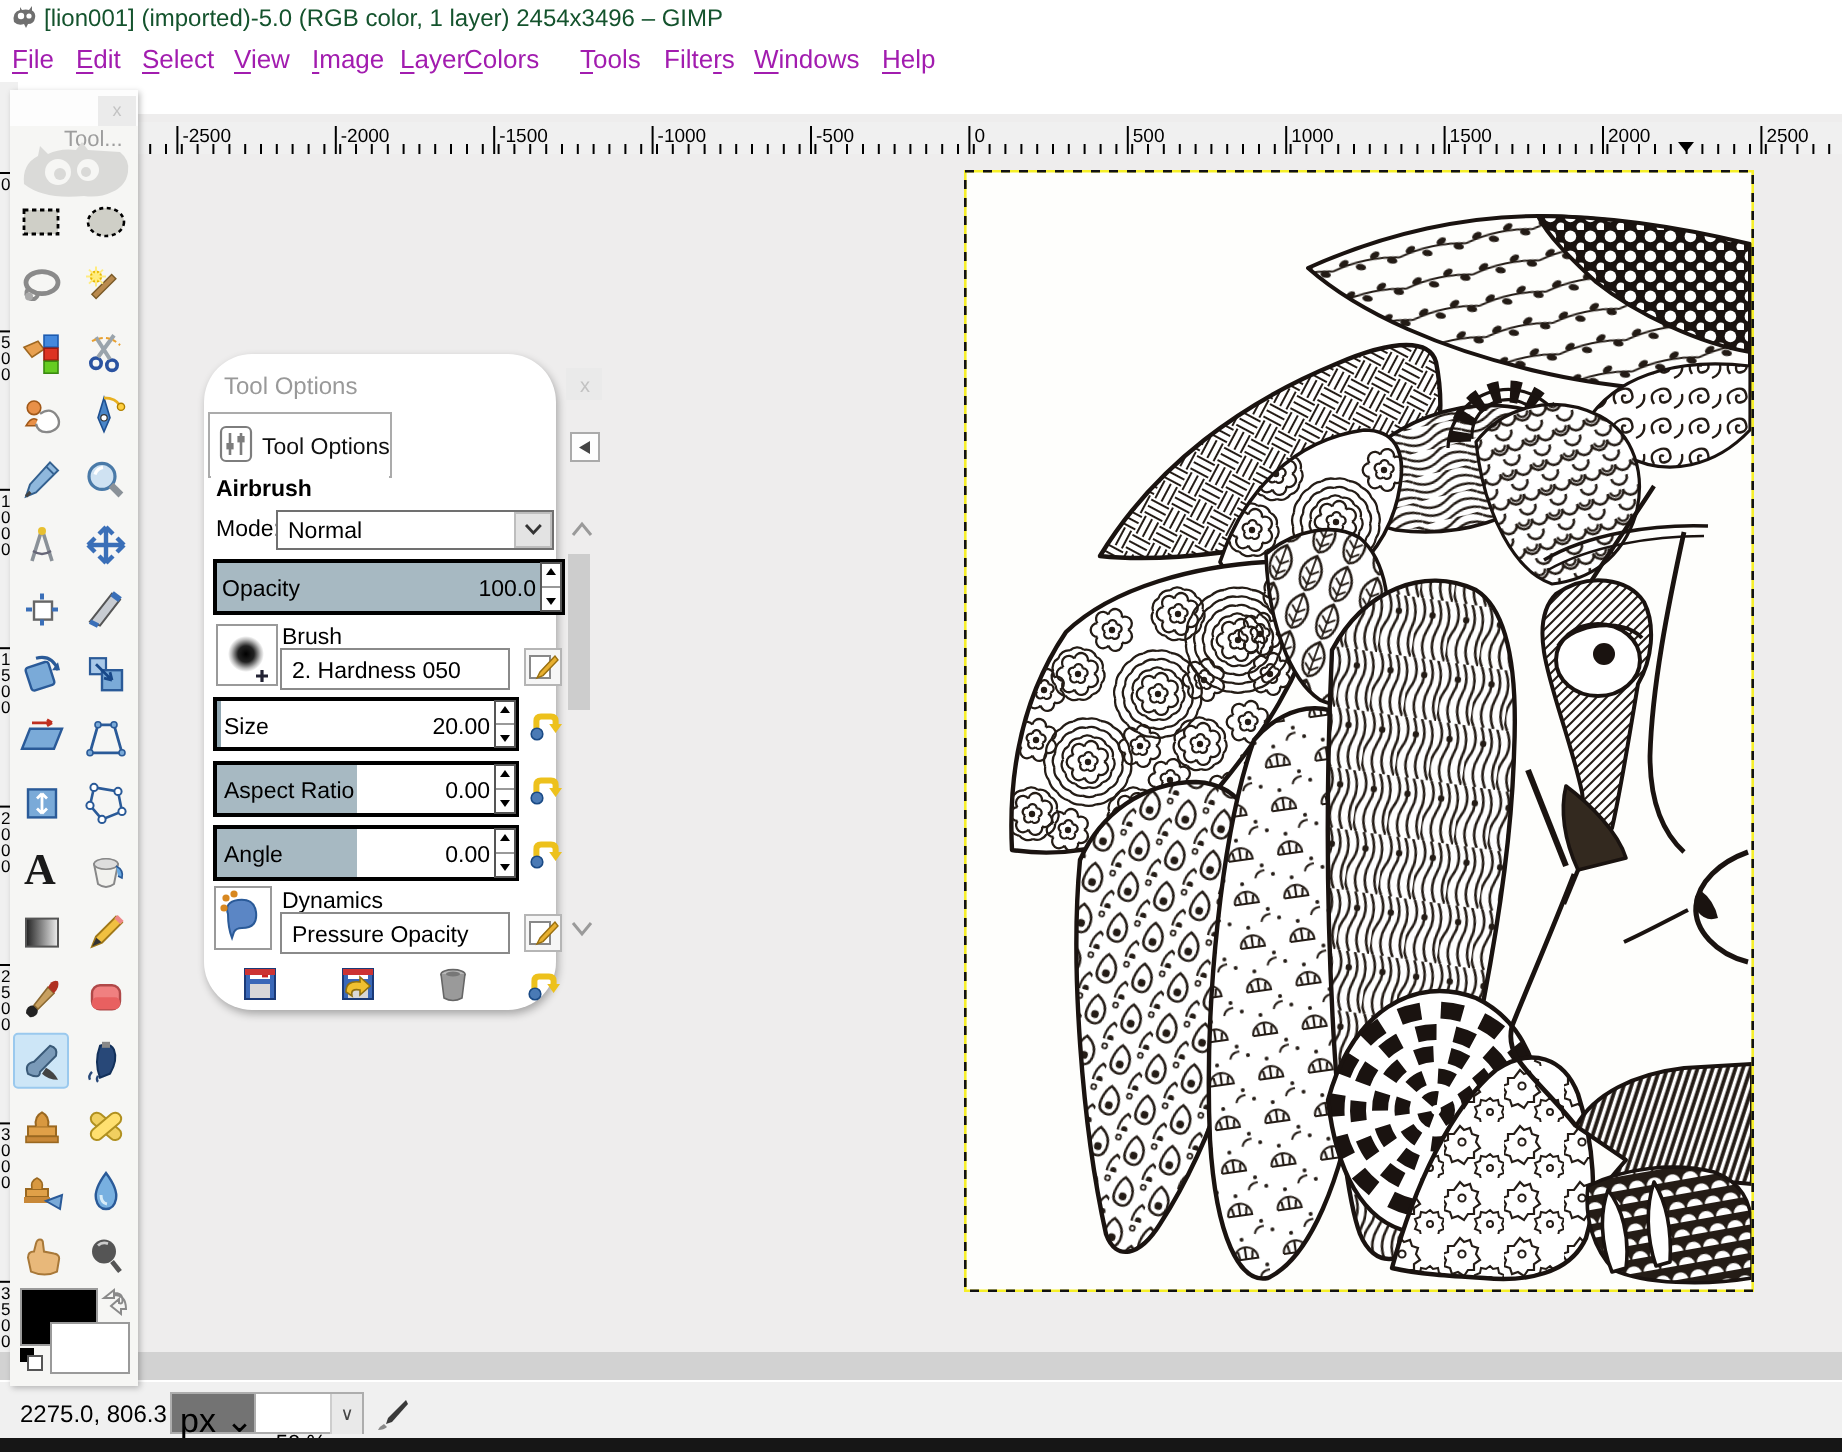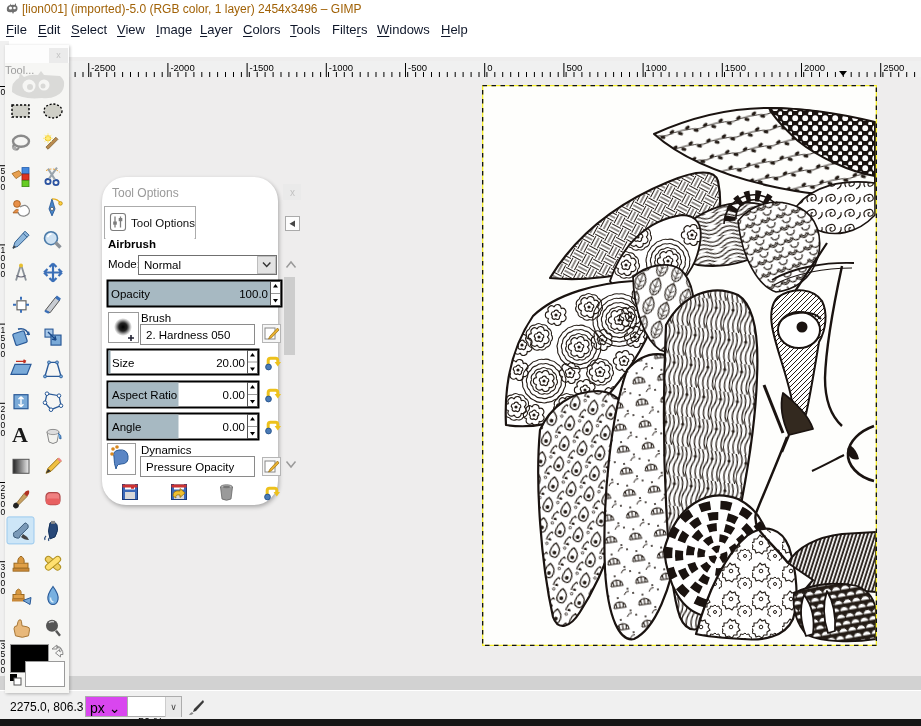--- a/index.html
+++ b/index.html
@@ -1,53 +1,53 @@
 <!DOCTYPE html>
 <html><head>
 <meta charset="utf-8">
 <style>
 * { margin:0; padding:0; box-sizing:border-box; }
 html,body { width:921px; height:726px; overflow:hidden; }
 body { font-family:"Liberation Sans",sans-serif; position:relative; background:#fff; }
 .abs { position:absolute; }
 #titlebar { left:0; top:0; width:921px; height:19px; background:#fff; }
-#titletext { left:22px; top:2px; font-size:12px; color:#a16207; }
+#titletext { left:22px; top:2px; font-size:12px; color:#14532d; }
 #menubar { left:0; top:19px; width:921px; height:22px; background:#fff; }
-.menu { position:absolute; top:3px; font-size:13px; color:#0f172a; }
+.menu { position:absolute; top:3px; font-size:13px; color:#a21caf; }
 .menu u { text-decoration:underline; text-underline-offset:2px; }
 #rulerh { left:9px; top:41px; width:912px; height:16px; background:#f0f0f0;margin-top:20px; }
 #rulerv { left:0px; top:41px; width:9px; height:645px; background:#f0f0f0; }
 #canvasarea { left:9px; top:57px; width:912px; height:619px; background:#eeeded; }
 #hstrip { left:0px; top:676px; width:921px; height:15px; background:#d2d2d2; border-bottom:1px solid #fff; }
 #statusbar { left:0px; top:691px; width:921px; height:28px; background:#f0f0f0; font-size:12px; color:#000; }
 #bottomedge { left:0px; top:719px; width:921px; height:7px; background:#161616; }
 #toolbox { left:5px; top:45px; width:64px; height:648px; background:#f6f6f4; box-shadow:1px 1px 3px rgba(0,0,0,0.25); }
 #tbtitle { left:0; top:0; width:64px; height:18px; background:#fdfdfd; }
-#tbtitle span { position:absolute; left:0; top:3px; font-size:11px; color:#9d9d9d;margin-top:16px; }
+#tbtitle span { position:absolute; left:27px; top:3px; font-size:11px; color:#9d9d9d;margin-top:16px; }
 #tbclose { position:absolute; left:44px; top:3px; width:19px; height:15px; background:#ebebeb; color:#c3c3c3; font-size:9px; text-align:center; line-height:14px; }
 #toolopts { left:102px; top:177px; width:176px; height:328px; background:#fff; box-shadow:1px 2px 4px rgba(0,0,0,0.3);border-radius:24px; }
 </style>
 </head>
 <body>
 <div class="abs" id="titlebar">
   <svg class="abs" style="left:5px;top:2px" width="14" height="14" viewBox="0 0 14 14">
       <path d="M2 9 Q1 4 5 3 L5 1.5 6 3 Q8 2.5 9.5 3 L11 1 11 3.3 Q13 4.5 12.5 7 Q12 10 9 10 L8 12 7 10 Q4 11 2 9Z" fill="#6f6f6f"></path>
       <circle cx="5.5" cy="6" r="1.6" fill="#fff"></circle>
       <circle cx="9.5" cy="6" r="1.3" fill="#fff"></circle>
     </svg>
   <div class="abs" id="titletext">[lion001] (imported)-5.0 (RGB color, 1 layer) 2454x3496 – GIMP</div>
 </div>
 <div class="abs" id="menubar">
   <div class="menu" style="left:6px"><u>F</u>ile</div>
   <div class="menu" style="left:38px"><u>E</u>dit</div>
   <div class="menu" style="left:71px"><u>S</u>elect</div>
   <div class="menu" style="left:117px"><u>V</u>iew</div>
   <div class="menu" style="left:156px"><u>I</u>mage</div>
   <div class="menu" style="left:200px"><u>L</u>ayer</div>
-  <div class="menu" style="left:243px"><u>C</u>olors</div>
+  <div class="menu" style="left:232px"><u>C</u>olors</div>
   <div class="menu" style="left:290px"><u>T</u>ools</div>
   <div class="menu" style="left:332px">Filte<u>r</u>s</div>
   <div class="menu" style="left:377px"><u>W</u>indows</div>
   <div class="menu" style="left:441px"><u>H</u>elp</div>
 </div>
 <div class="abs" id="canvasarea"></div>
 <div class="abs" id="rulerh">
 <svg width="912" height="16">
 <g id="hticks">
         <rect x="2.2" y="11" width="1" height="5" fill="#000"></rect>
@@ -311,21 +311,21 @@
         <text x="0.5" y="616.4" font-size="8.5" font-family="Liberation Sans" fill="#000">5</text>
         <text x="0.5" y="624.4" font-size="8.5" font-family="Liberation Sans" fill="#000">0</text>
         <text x="0.5" y="632.4" font-size="8.5" font-family="Liberation Sans" fill="#000">0</text>
       </g>
 </svg>
 </div>
 
 <div class="abs" id="hstrip"></div>
 <div class="abs" id="statusbar">
   <div class="abs" style="left:10px;top:9px;">2275.0, 806.3</div>
-  <div class="abs" style="left:85px;top:5px;width:48px;height:21px;background:#d946ef;border:1px solid #adadad;font-size:14px;padding:3px 0 0 4px;">px&nbsp;⌄</div>
+  <div class="abs" style="left:85px;top:5px;width:48px;height:21px;background:#737373;border:1px solid #adadad;font-size:17px;padding:3px 0 0 4px;">px&nbsp;⌄</div>
   <div class="abs" style="left:127px;top:5px;width:55px;height:21px;background:#fff;border:1px solid #adadad;">
      <span class="abs" style="right:18px;top:19px;font-size:11px;">50 %</span>
      <span class="abs" style="right:0;top:0;width:16px;height:20px;background:#e9e9e9;border-left:1px solid #cdcdcd;font-size:9px;text-align:center;line-height:20px;color:#444;">∨</span>
   </div>
   <svg class="abs" style="left:188px;top:7px" width="18" height="18" viewBox="0 0 18 18">
       <path d="M15 2 L6 11 5 14 8 13 16 4 Z" fill="#3a3a3a"></path>
       <path d="M4 14 Q2 15 1 17 Q4 17 5.5 15.5Z" fill="#888"></path>
     </svg>
 </div>
 <div class="abs" id="bottomedge"></div>

